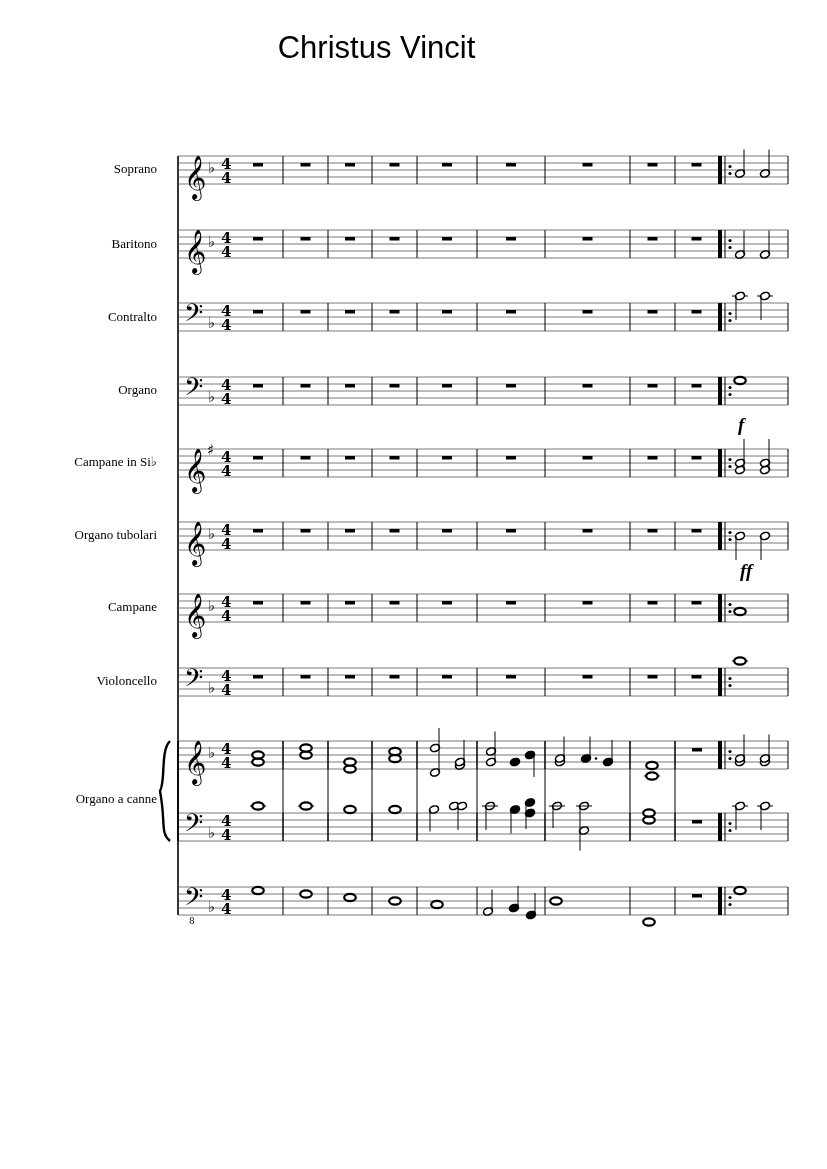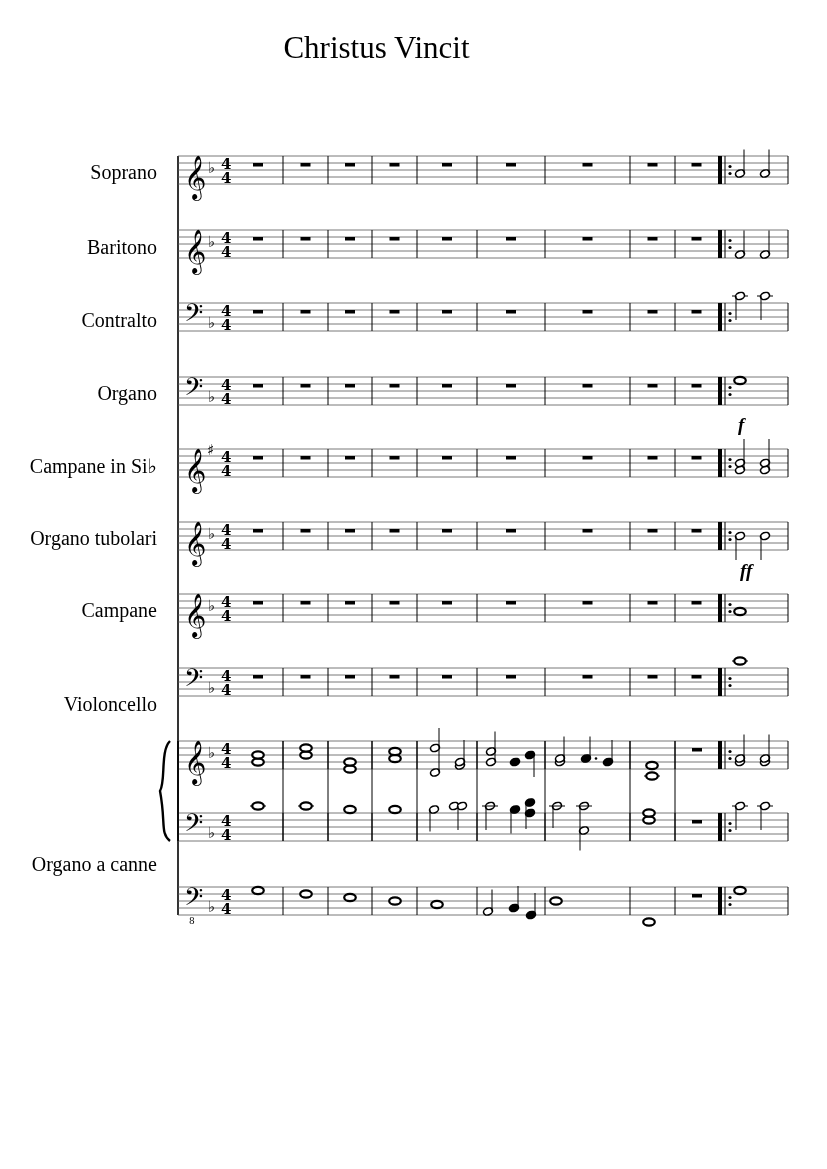--- a/index.html
+++ b/index.html
@@ -1,35 +1,35 @@
 <!DOCTYPE html>
 <html><head>
 <meta charset="utf-8">
 <style>
   html,body{margin:0;padding:0;background:#fff;}
   body{width:827px;height:1169px;position:relative;overflow:hidden;font-family:"Liberation Serif","DejaVu Serif",serif;color:#000;}
-  #title{position:absolute;top:30px;left:0;width:753px;text-align:center;font-size:31px;font-family:Liberation Serif, serif;}
-  .label{position:absolute;right:670px;font-size:20px;font-family:"Liberation Serif",serif;white-space:nowrap;text-align:center;}
+  #title{position:absolute;top:30px;left:0;width:753px;text-align:center;font-size:31px;font-family:Liberation Sans, sans-serif;}
+  .label{position:absolute;right:670px;font-size:13px;font-family:"Liberation Serif",serif;white-space:nowrap;text-align:center;}
   svg#score{position:absolute;left:0;top:0;}
   .dyn{position:absolute;font-family:"Liberation Serif",serif;font-style:italic;font-weight:bold;font-size:19px;}
 </style>
 </head>
 <body>
 
 <div id="title">Christus Vincit</div>
 
 <div class="label" style="top:161px">Soprano</div>
 <div class="label" style="top:236px">Baritono</div>
 <div class="label" style="top:309px">Contralto</div>
 <div class="label" style="top:382px">Organo</div>
 <div class="label" style="top:454px">Campane in Si♭</div>
 <div class="label" style="top:527px">Organo tubolari</div>
 <div class="label" style="top:599px">Campane</div>
-<div class="label" style="top:693px">Violoncello</div>
-<div class="label" style="top:853px">Organo a canne</div>
+<div class="label" style="top:673px">Violoncello</div>
+<div class="label" style="top:791px">Organo a canne</div>
 
 <div class="dyn" style="left:738px;top:414px">f</div>
 <div class="dyn" style="left:740px;top:560px">ff</div>
 
 <svg id="score" width="827" height="1169" xmlns="http://www.w3.org/2000/svg">
     <line x1="178" y1="156" x2="178" y2="915" stroke="#000" stroke-width="1.6"></line>
     <line x1="178" y1="156" x2="788" y2="156" stroke="#555" stroke-width="0.8"></line>
     <line x1="178" y1="163" x2="788" y2="163" stroke="#555" stroke-width="0.8"></line>
     <line x1="178" y1="170" x2="788" y2="170" stroke="#555" stroke-width="0.8"></line>
     <line x1="178" y1="177" x2="788" y2="177" stroke="#555" stroke-width="0.8"></line>

